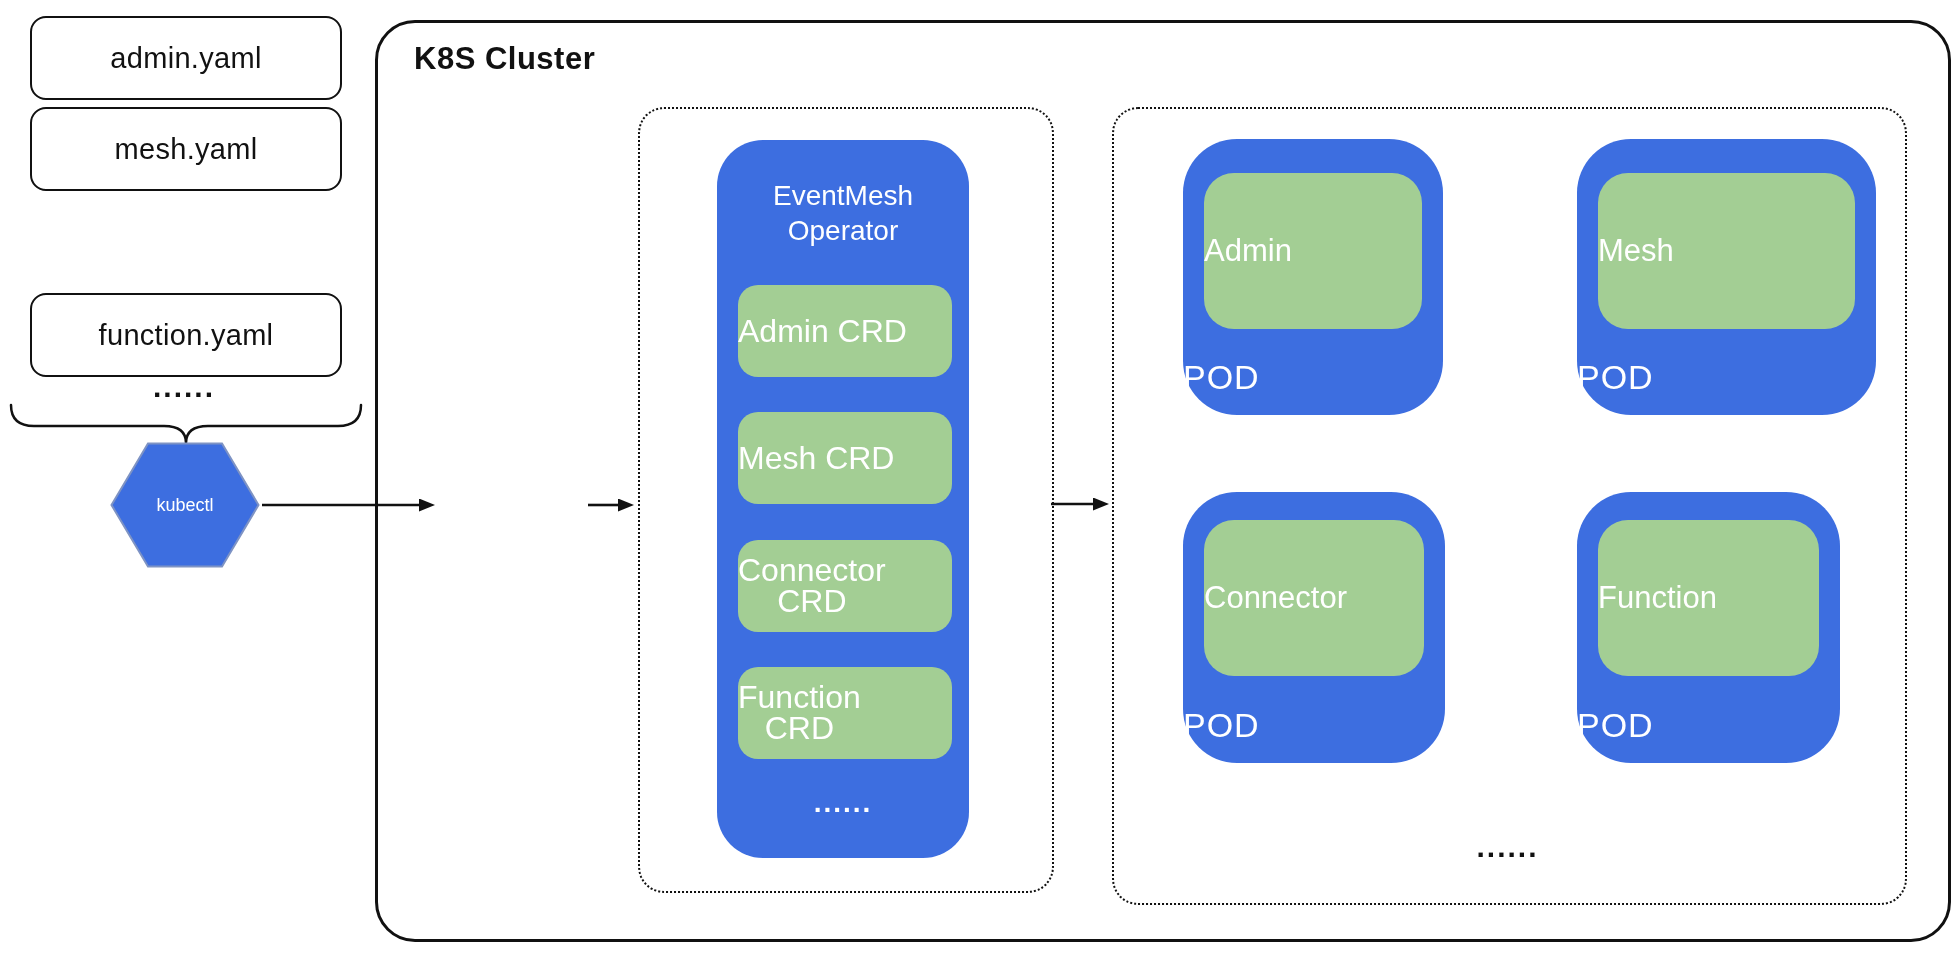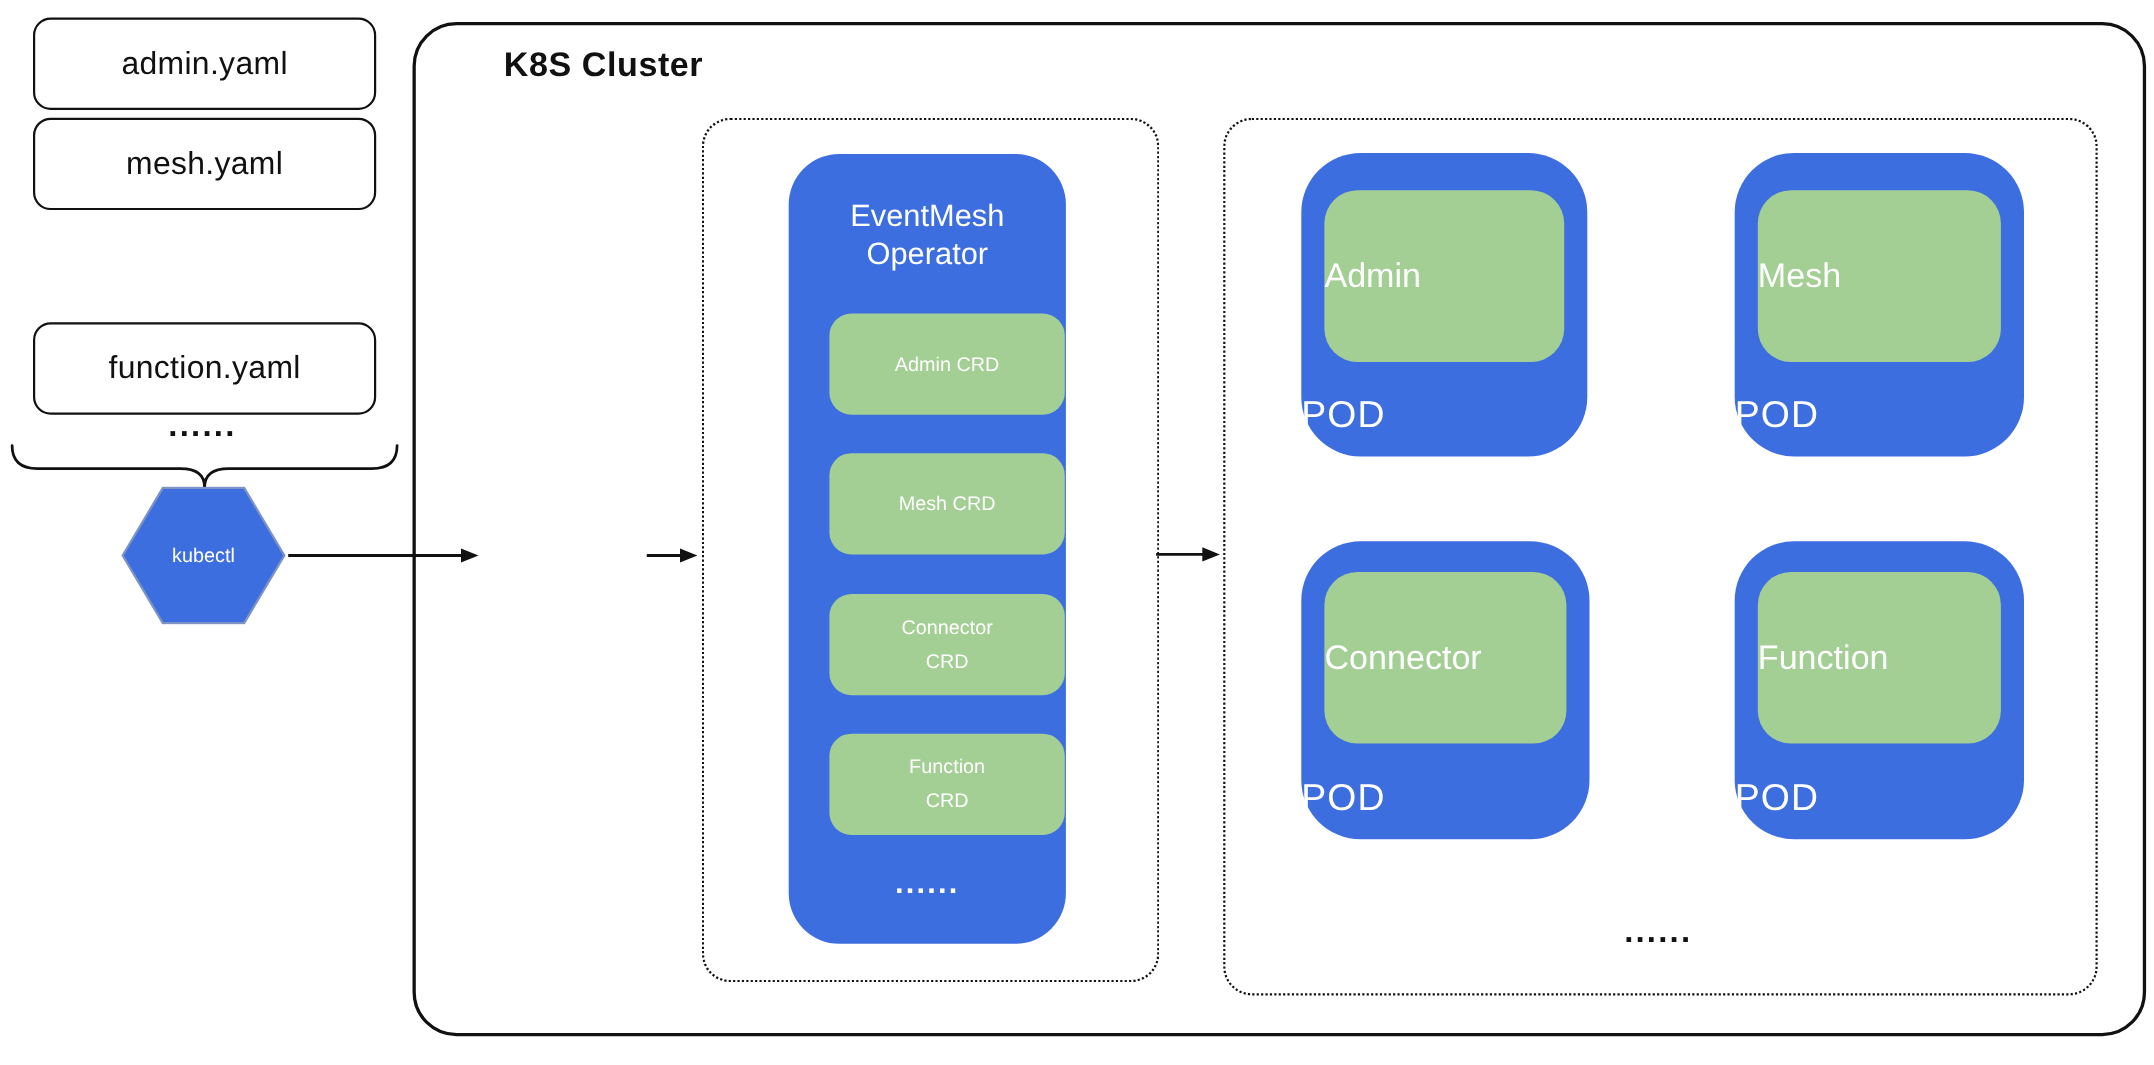--- a/index.html
+++ b/index.html
@@ -26,51 +26,51 @@
     position:absolute;inset:0;display:flex;align-items:center;justify-content:center;
     color:var(--c-label_light,#fff);font-size:18px;line-height:22px;text-align:center;
     white-space:pre-line;
   }
   
   .cluster{
     position:absolute;left:375px;top:20px;width:1570px;height:916px;
     border:3px solid var(--c-ink,#111);border-radius:40px;background:#fff;
   }
   .cluster-title{
-    position:absolute;left:36px;top:18px;font-size:31px;font-weight:700;letter-spacing:.5px;margin-left:44px;
+    position:absolute;left:36px;top:18px;font-size:31px;font-weight:700;letter-spacing:.5px;
   }
   
   .panel{
     position:absolute;border:2px dotted var(--c-ink,#111);border-radius:26px;background:#fff;
   }
   .panel-left{left:638px;top:107px;width:412px;height:782px;}
   .panel-right{left:1112px;top:107px;width:791px;height:794px;}
   
   .op-box{
     position:absolute;left:717px;top:140px;width:252px;height:718px;
     background:var(--c-blue,#3D6EE0);border-radius:46px;
   }
   .op-title{
     position:absolute;left:0;top:38px;width:100%;text-align:center;
     color:var(--c-label_light,#fff);font-size:28px;line-height:35px;white-space:pre-line;
   }
   .crd{
-    position:absolute;left:37px;width:214px;height:92px;
+    position:absolute;left:21px;width:214px;height:92px;
     background:var(--c-green,#A3CE94);border-radius:20px;
-    display:flex;align-items:center;justify-content:center;text-align:center;
-    color:var(--c-label_light,#fff);font-size:18px;line-height:31px;white-space:pre-line;
+    display:flex;align-items:center;justify-content:flex-start;text-align:center;
+    color:var(--c-label_light,#fff);font-size:32px;line-height:31px;white-space:pre-line;
   }
   .crd-1{top:145px;} .crd-2{top:272px;} .crd-3{top:400px;} .crd-4{top:527px;}
   .op-dots{left:0;top:648px;width:100%;color:var(--c-label_light,#fff);font-size:28px;}
   
   .pod{
     position:absolute;background:var(--c-blue,#3D6EE0);border-radius:54px;
   }
   .pod-admin{left:1183px;top:139px;width:260px;height:276px;}
-  .pod-mesh{left:1577px;top:139px;width:263px;height:276px;}
+  .pod-mesh{left:1577px;top:139px;width:263px;height:276px;padding-left:36px;}
   .pod-connector{left:1183px;top:492px;width:262px;height:271px;}
   .pod-function{left:1577px;top:492px;width:263px;height:271px;}
   .pod-inner{
     position:absolute;left:21px;right:21px;top:34px;height:156px;
     background:var(--c-green,#A3CE94);border-radius:30px;
     display:flex;align-items:center;
     color:var(--c-label_light,#fff);font-size:31px;
   }
   .row2 .pod-inner{top:28px;}
   .pod-label{

